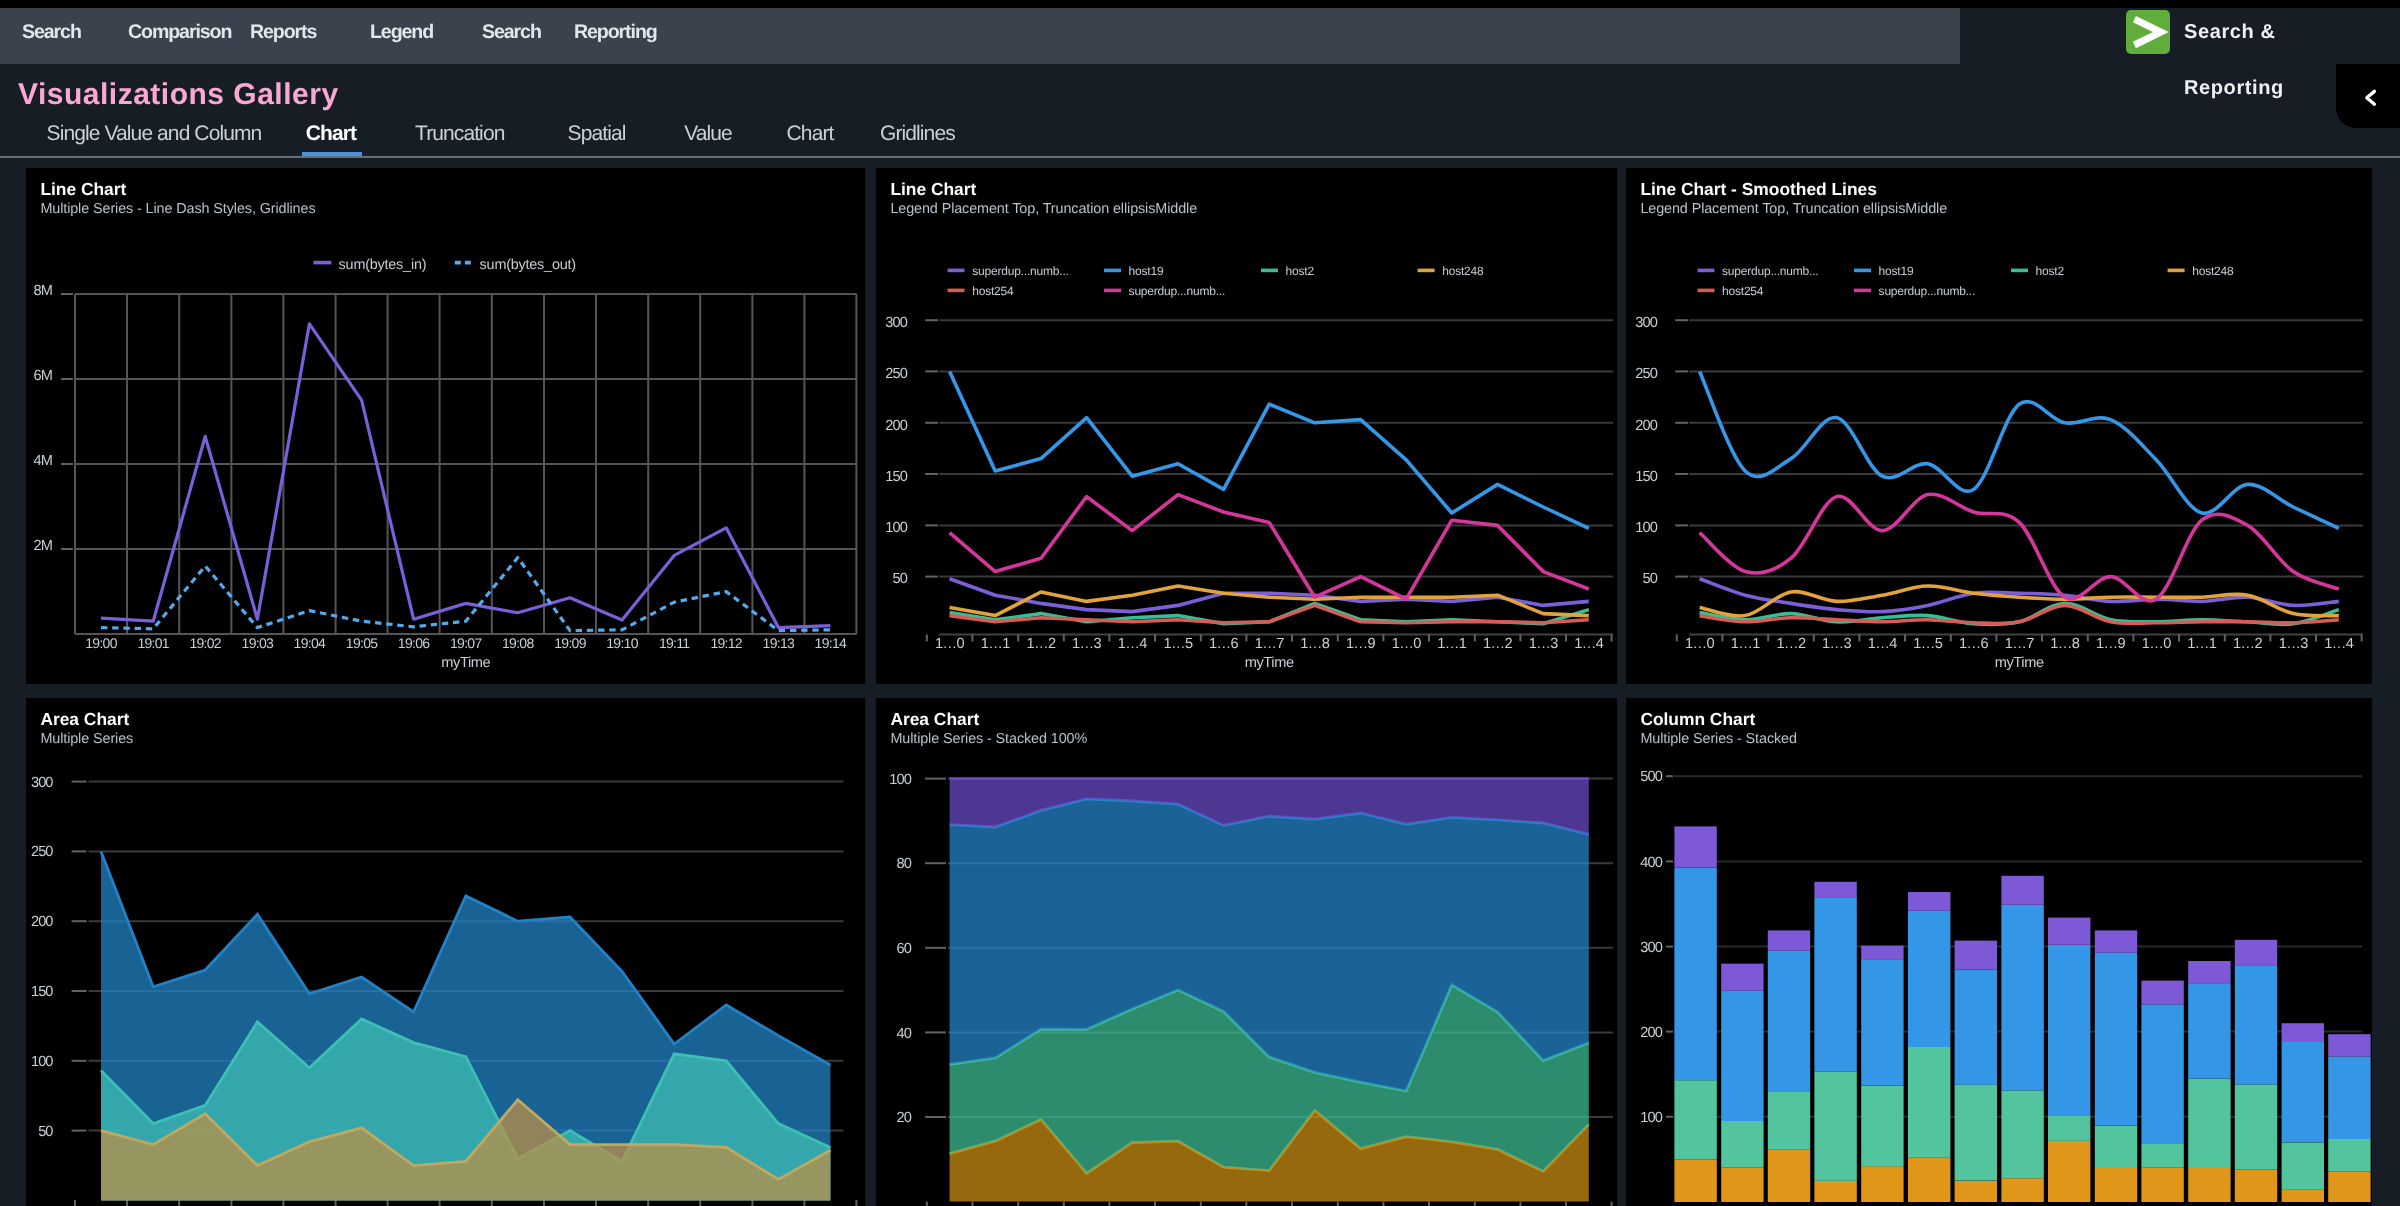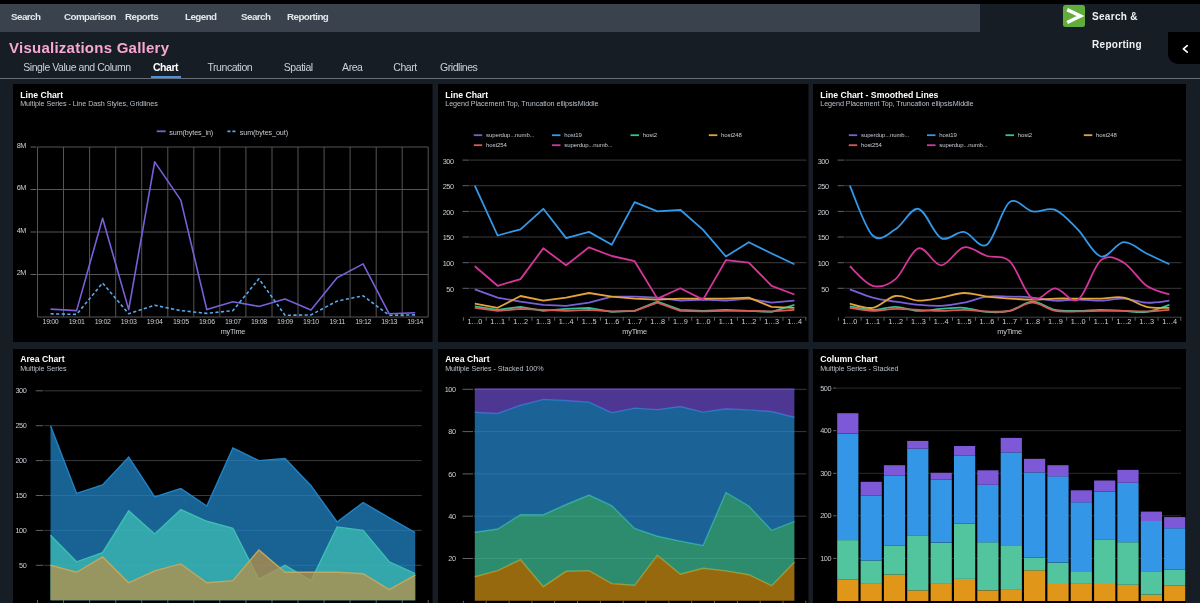--- a/index.html
+++ b/index.html
@@ -19,21 +19,21 @@
 </div>
 <span style="position:absolute;left:1092px;top:-1px;line-height:28px;font-size:10px;color:#eef1f4;font-weight:bold;letter-spacing:0.3px">Search &amp; Reporting</span>
 </div>
 <div style="position:absolute;left:9px;top:39.3px;font-size:15px;font-weight:bold;color:#f9a8d4;letter-spacing:0.25px">Visualizations Gallery</div>
 <div style="position:absolute;left:0;top:61px;width:1200px;font-size:10.5px;color:#c9d1d8;letter-spacing:-0.45px">
     <span style="position:absolute;left:23.3px;top:0">Single Value and Column</span>
     <span style="position:absolute;left:152.9px;top:0;color:#ffffff;font-weight:bold">Chart</span>
     <span style="position:absolute;left:151.4px;top:14.8px;width:29.5px;height:2.6px;background:#4c92d9"></span>
     <span style="position:absolute;left:207.5px;top:0">Truncation</span>
     <span style="position:absolute;left:283.8px;top:0">Spatial</span>
-    <span style="position:absolute;left:342.1px;top:0">Area</span>
+    <span style="position:absolute;left:342.1px;top:0">Value</span>
     <span style="position:absolute;left:393.3px;top:0">Chart</span>
     <span style="position:absolute;left:440px;top:0">Gridlines</span>
   </div>
 <div style="position:absolute;left:0;top:77.8px;width:1200px;height:1px;background:#656e79"></div>
 <div style="position:absolute;right:0;top:32px;width:32px;height:32px;background:#000;border-bottom-left-radius:10px">
 <svg width="32" height="32" viewBox="0 0 32 32">
       <path d="M19.2,13.7 L15.4,16.9 L19.2,20.1" fill="none" stroke="#fff" stroke-width="1.7" stroke-linecap="round" stroke-linejoin="round"></path>
     </svg>
 </div>
 <svg width="1200" height="603" viewBox="0 0 1200 603" font-family="Liberation Sans, sans-serif" style="position:absolute;top:0;left:0">

